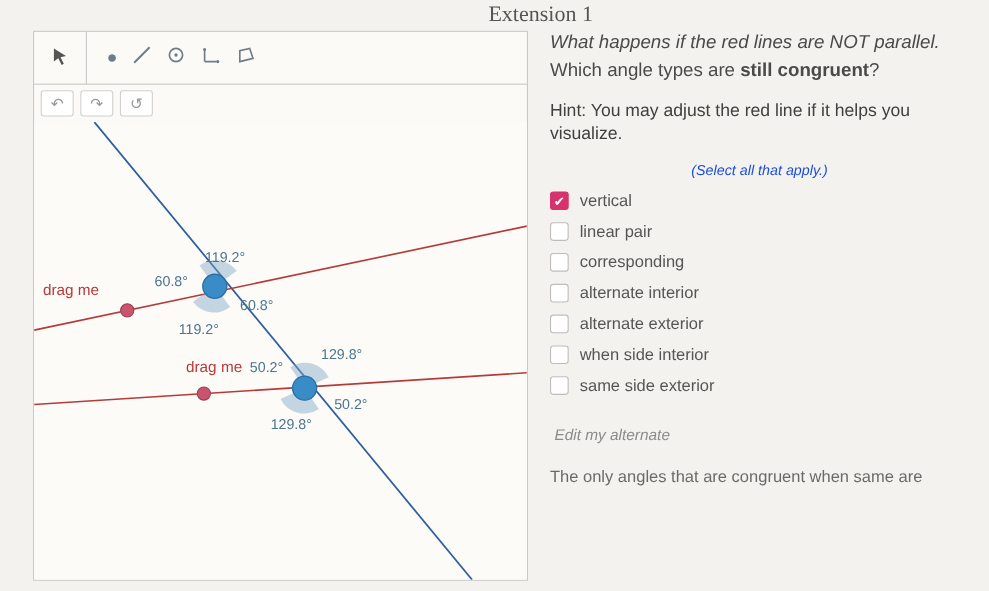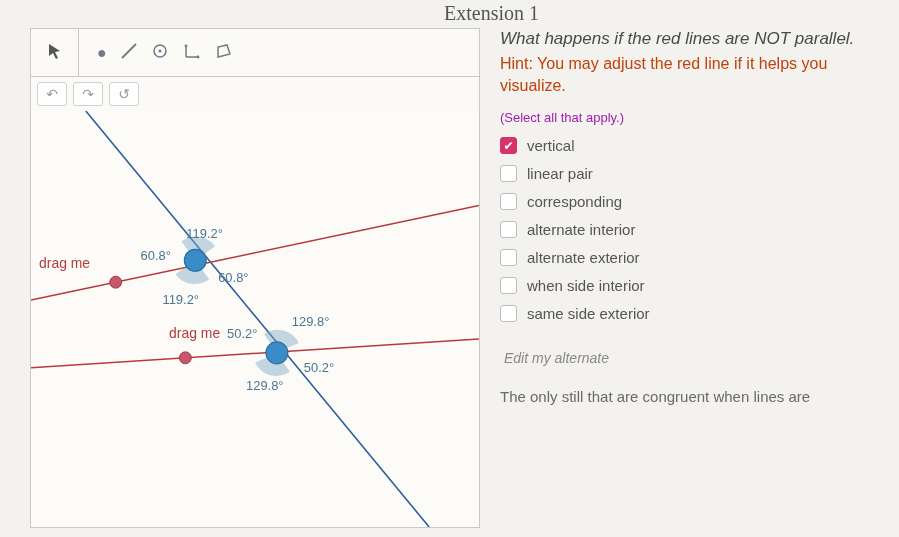--- a/index.html
+++ b/index.html
@@ -85,22 +85,22 @@
 
   
   .right {
     position: absolute;
     left: 500px; top: 28px; right: 18px;
     color: #4a4a4a;
   }
   .q-line { font-size: 17px; line-height: 1.35; margin-bottom: 2px; font-style: italic; }
   .q-line2 { font-size: 17px; line-height: 1.35; margin-bottom: 14px; }
   .q-line2 b { font-weight: 700; }
-  .hint { font-size: 16px; line-height: 1.35; margin-bottom: 14px; color: #c2410c; }
-  .sel { font-size: 13px; color: #a21caf; margin-bottom: 12px; }
+  .hint { font-size: 16px; line-height: 1.35; margin-bottom: 14px; color: #404040; }
+  .sel { font-size: 13px; font-style: italic; color: #1d4ed8; margin-bottom: 12px; text-align: center; }
   .opts { display: flex; flex-direction: column; gap: 11px; margin-bottom: 28px; }
   .opt {
     display: flex; align-items: center; gap: 10px;
     font-size: 15px; color: #555;
   }
   .cb {
     width: 17px; height: 17px; border-radius: 3px;
     border: 1px solid #bdbdbd; background: #fff;
     display: flex; align-items: center; justify-content: center;
     font-size: 12px; color: #fff; line-height: 1;
@@ -200,20 +200,23 @@
       <text class="ang-lbl" x="197" y="228">50.2°</text>
       <text class="ang-lbl" x="262" y="216">129.8°</text>
       <text class="ang-lbl" x="274" y="262">50.2°</text>
       <text class="ang-lbl" x="216" y="280">129.8°</text>
     </svg>
   </div>
 </div>
 
 <div class="right">
   <div class="q-line">What happens if the red lines are NOT parallel.</div>
+  <div class="q-line2">
+    <span>Which angle types are </span><b>still congruent</b><span>?</span>
+  </div>
   <div class="hint">Hint: You may adjust the red line if it helps you visualize.</div>
   <div class="sel">(Select all that apply.)</div>
 
   <div class="opts">
     <div class="opt">
       <div class="cb checked">✔</div>
       <span>vertical</span>
     </div>
     <div class="opt">
       <div class="cb"></div>
@@ -235,14 +238,14 @@
       <div class="cb"></div>
       <span>when side interior</span>
     </div>
     <div class="opt">
       <div class="cb"></div>
       <span>same side exterior</span>
     </div>
   </div>
 
   <div class="edit">Edit my alternate</div>
-  <div class="resp">The only still that are congruent when lines are</div>
+  <div class="resp">The only angles that are congruent when same are</div>
 </div>
 
 </body></html>

